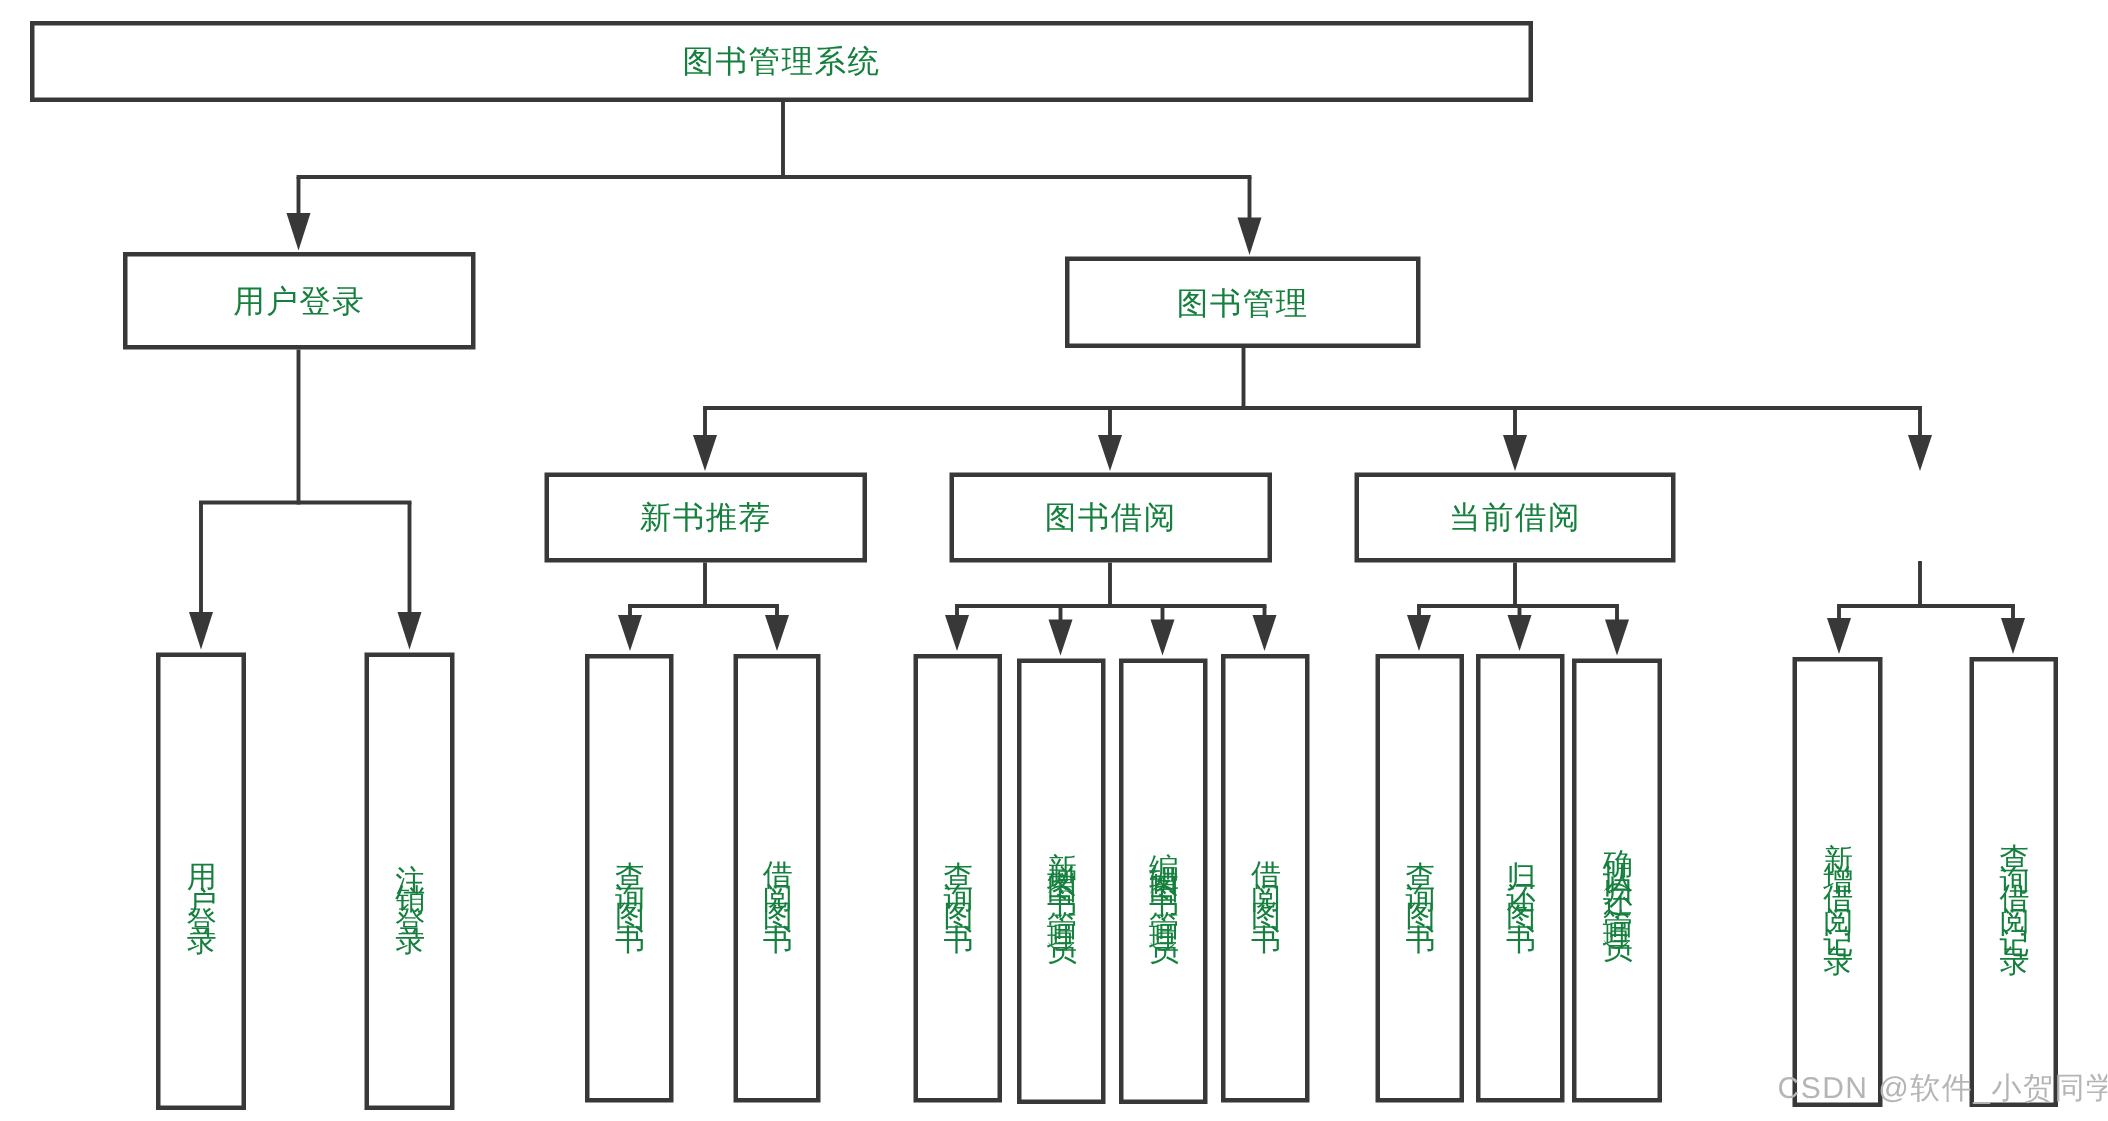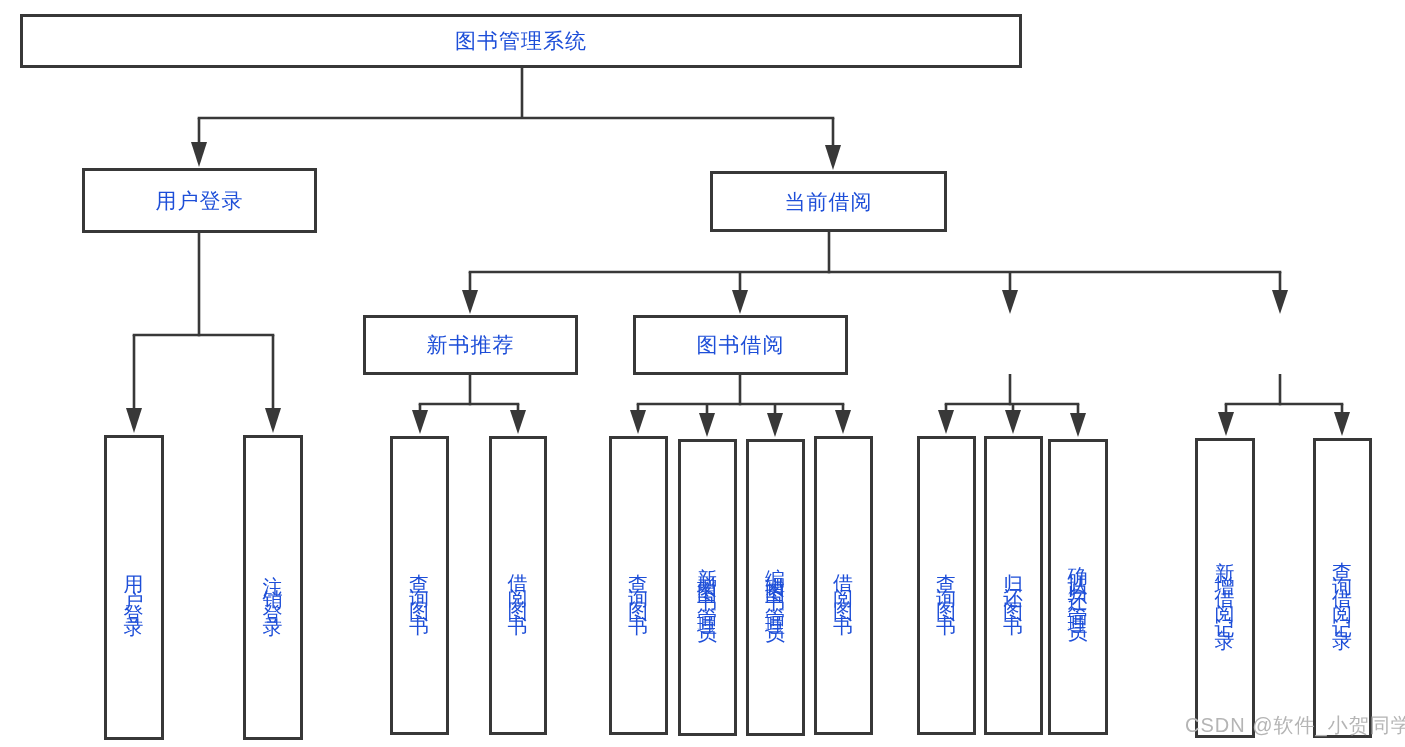--- a/index.html
+++ b/index.html
@@ -15,21 +15,21 @@
     z-index:0;
   }
   .box{
     position:absolute;
     box-sizing:border-box;
     background:#ffffff;
     border:3px solid #383838;
     display:flex;
     align-items:center;
     justify-content:center;
-    color:#1d4ed8;
+    color:#15803d;
     z-index:1;
   }
   .h-label{
     font-size:21px;
     letter-spacing:1px;
     white-space:nowrap;
   }
   .col{
     writing-mode:vertical-rl;
     text-orientation:mixed;
@@ -117,24 +117,25 @@
       <polygon points="1005,410 1021,410 1013,434"></polygon>
       <polygon points="1070,413 1086,413 1078,437"></polygon>
       <polygon points="1218,412 1234,412 1226,436"></polygon>
       <polygon points="1334,412 1350,412 1342,436"></polygon>
     </g>
   </svg>
 
   <div class="box h-label" style="left:20px;top:14px;width:1002px;height:54px">图书管理系统</div>
 
   <div class="box h-label" style="left:82px;top:168px;width:235px;height:65px">用户登录</div>
-  <div class="box h-label" style="left:710px;top:171px;width:237px;height:61px">当前借阅</div>
+  <div class="box h-label" style="left:710px;top:171px;width:237px;height:61px">图书管理</div>
 
   <div class="box h-label" style="left:363px;top:315px;width:215px;height:60px">新书推荐</div>
   <div class="box h-label" style="left:633px;top:315px;width:215px;height:60px">图书借阅</div>
+  <div class="box h-label" style="left:903px;top:315px;width:214px;height:60px">当前借阅</div>
 
   <div class="box col" style="left:104px;top:435px;width:60px;height:305px">用户登录</div>
   <div class="box col" style="left:243px;top:435px;width:60px;height:305px">注销登录</div>
 
   <div class="box col" style="left:390px;top:436px;width:59px;height:299px">查询图书</div>
   <div class="box col" style="left:489px;top:436px;width:58px;height:299px">借阅图书</div>
 
   <div class="box col" style="left:609px;top:436px;width:59px;height:299px">查询图书</div>
   <div class="box col long" style="left:678px;top:439px;width:59px;height:297px">新增图书（管理员）</div>
   <div class="box col long" style="left:746px;top:439px;width:59px;height:297px">编辑图书（管理员）</div>

